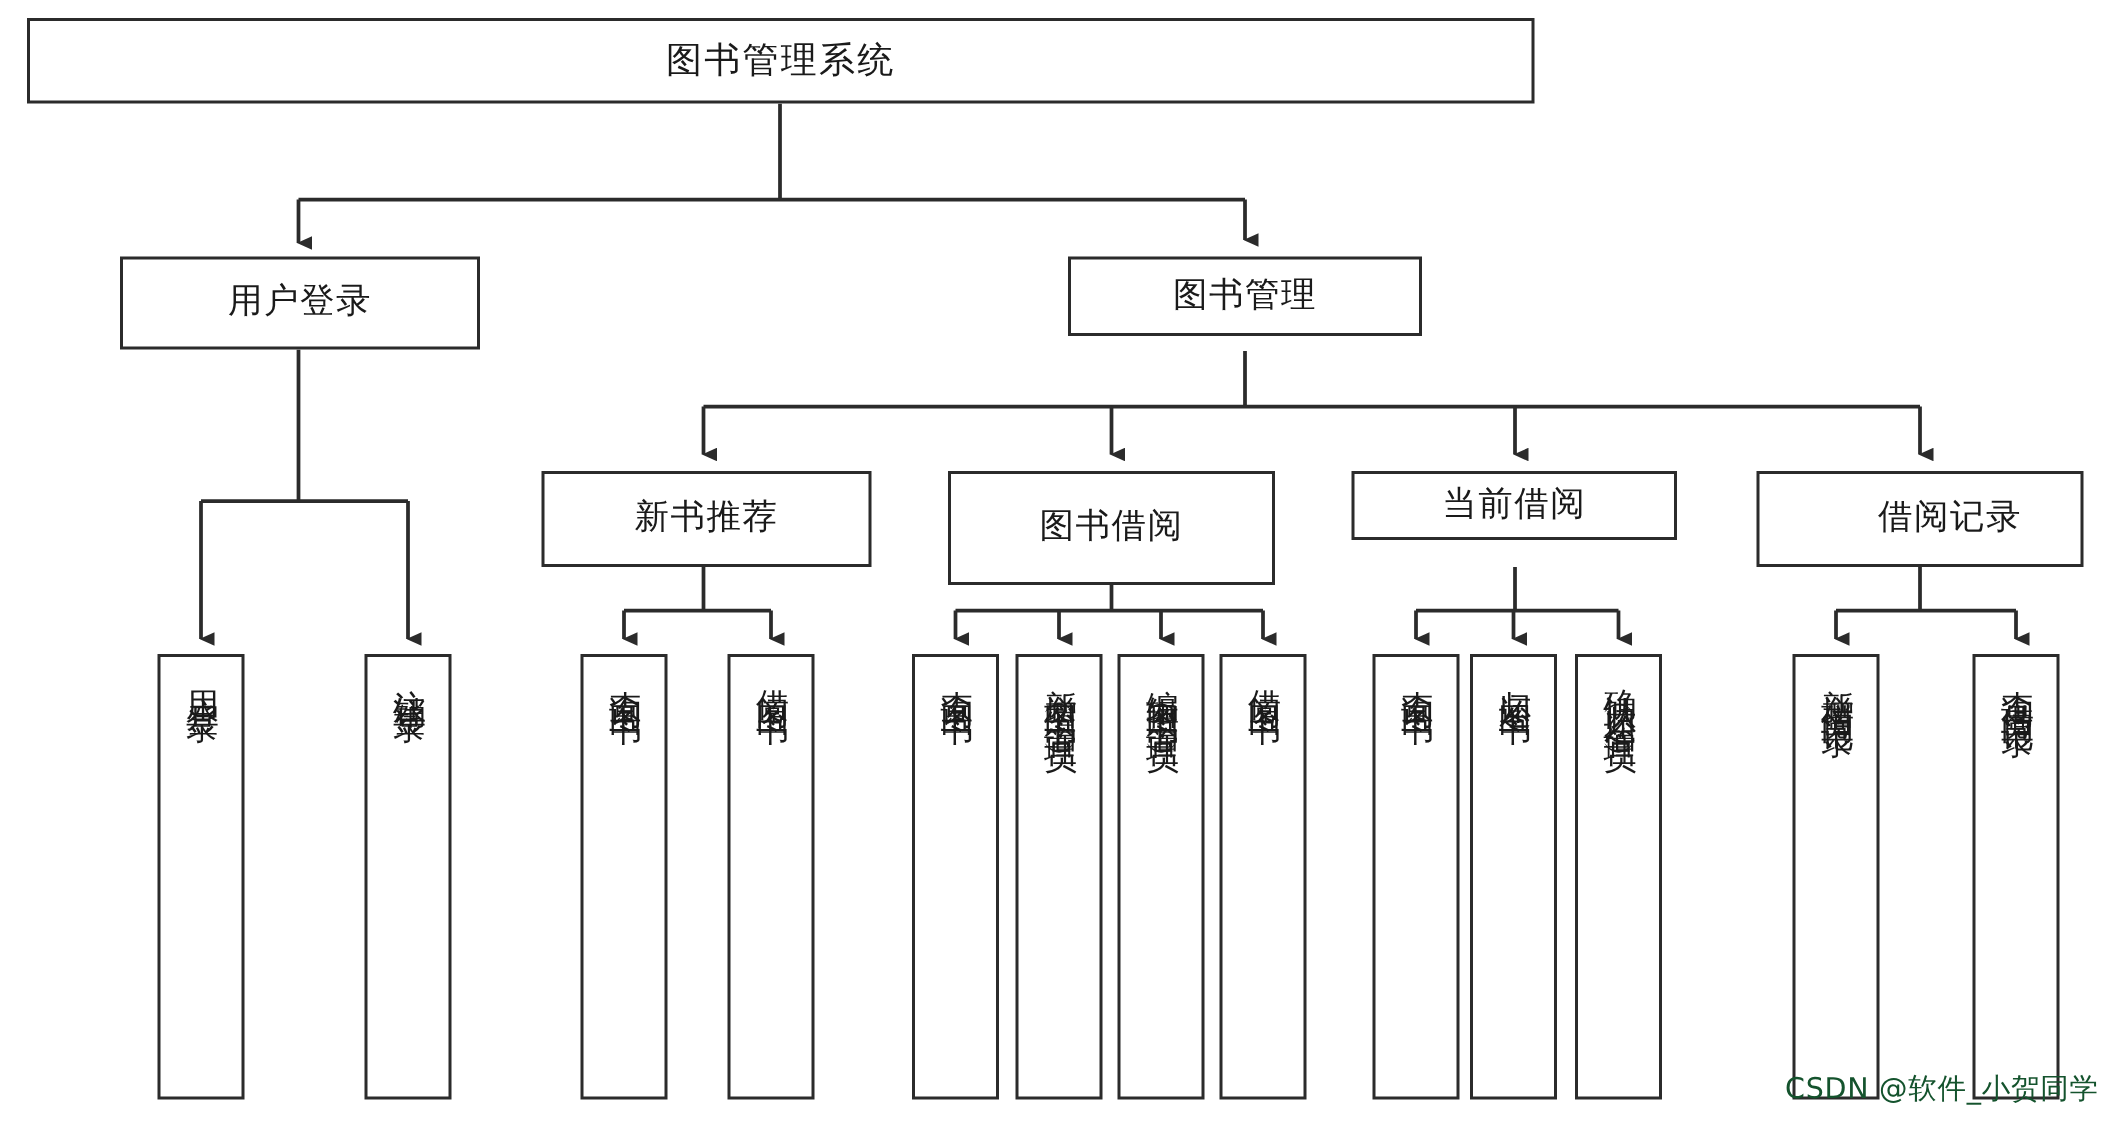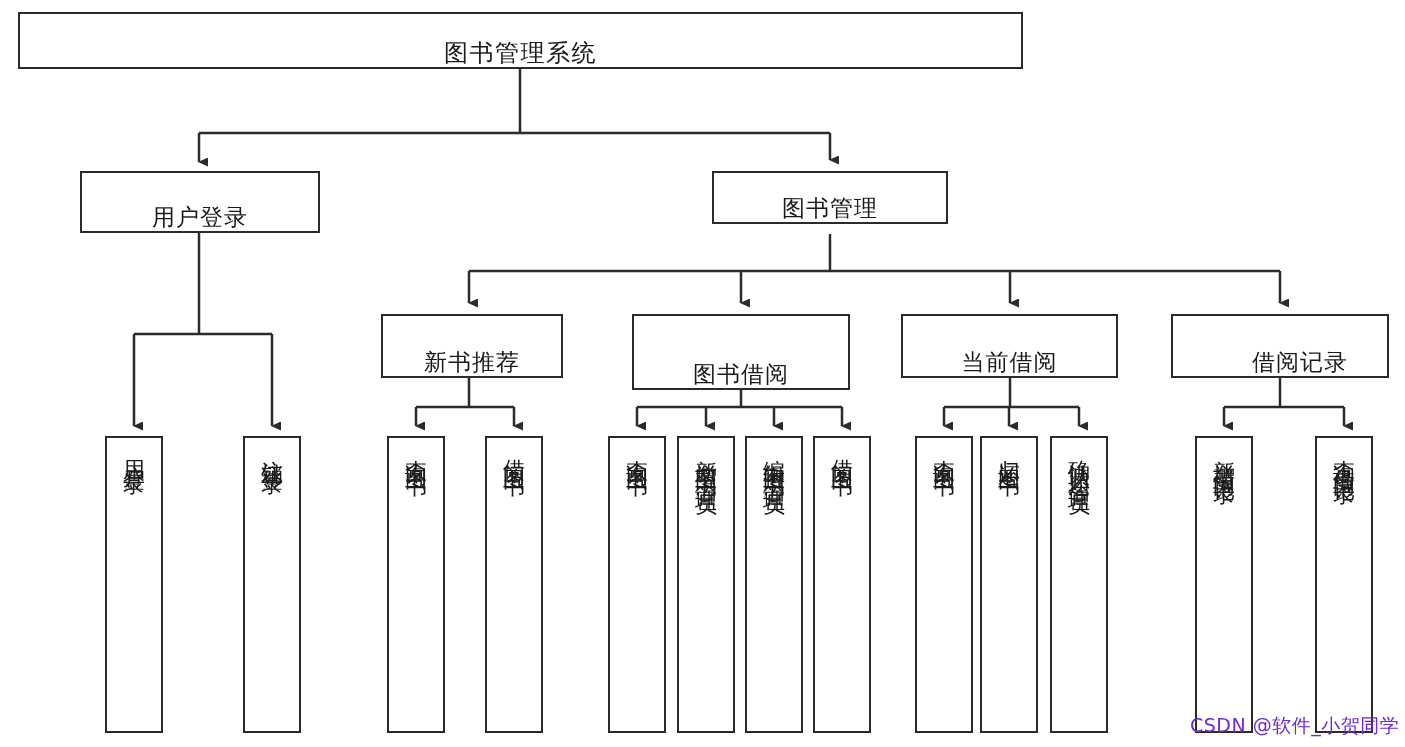--- a/index.html
+++ b/index.html
@@ -25,21 +25,21 @@
     width: 1405px;
     height: 747px;
     pointer-events: none;
   }
   .node {
     position: absolute;
     box-sizing: border-box;
     background: #ffffff;
     border: 2.5px solid #2b2b2b;
     display: flex;
-    align-items: flex-end;
+    align-items: center;
     justify-content: center;
     color: #1a1a1a;
     z-index: 2;
   }
   .node-label {
     display: block;
     text-align: center;
     line-height: 1.18;
     white-space: nowrap;
   }
@@ -65,21 +65,21 @@
     letter-spacing: 5px;
     line-height: 1;
     white-space: nowrap;
     max-height: 100%;
   }
   .watermark {
     position: absolute;
     left: 1190px;
     top: 713px;
     font-size: 19px;
-    color: #6d28d9;
+    color: #14532d;
     white-space: nowrap;
     z-index: 5;
     letter-spacing: 0.5px;
   }
 </style>
 </head>
 <body>
 
 <div id="diagram-root">
 
@@ -137,27 +137,27 @@
     <span class="node-label">图书管理系统</span>
   </div>
 
   <div class="node h" style="left:80px; top:171px; width:240px; height:62px;">
     <span class="node-label">用户登录</span>
   </div>
   <div class="node h" style="left:712px; top:171px; width:236px; height:53px;">
     <span class="node-label">图书管理</span>
   </div>
 
-  <div class="node h" style="left:361px; top:314px; width:182px; height:64px;margin-left:20px;">
+  <div class="node h" style="left:361px; top:314px; width:220px; height:64px;">
     <span class="node-label">新书推荐</span>
   </div>
   <div class="node h" style="left:632px; top:314px; width:218px; height:76px;">
     <span class="node-label">图书借阅</span>
   </div>
-  <div class="node h" style="left:901px; top:314px; width:217px; height:64px;">
+  <div class="node h" style="left:901px; top:314px; width:217px; height:46px;">
     <span class="node-label">当前借阅</span>
   </div>
   <div class="node h" style="left:1171px; top:314px; width:218px; height:64px;padding-left:40px;">
     <span class="node-label">借阅记录</span>
   </div>
 
   <div class="node v" style="left:105px; top:436px; width:58px; height:297px;">
     <span class="node-label">用户登录</span>
   </div>
   <div class="node v" style="left:243px; top:436px; width:58px; height:297px;">

